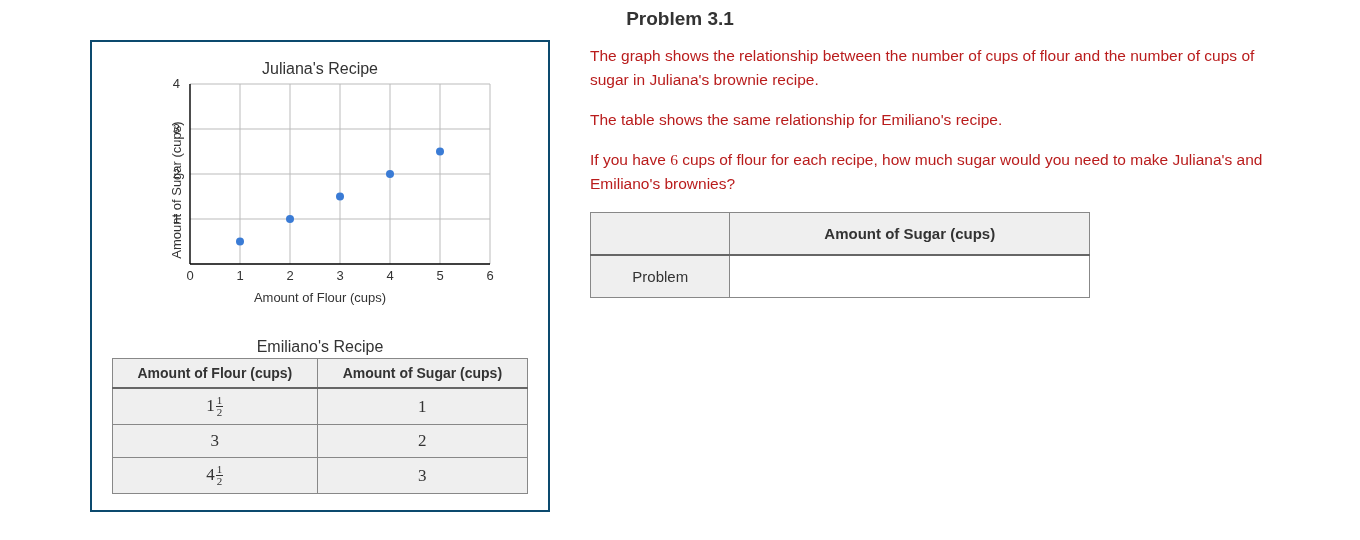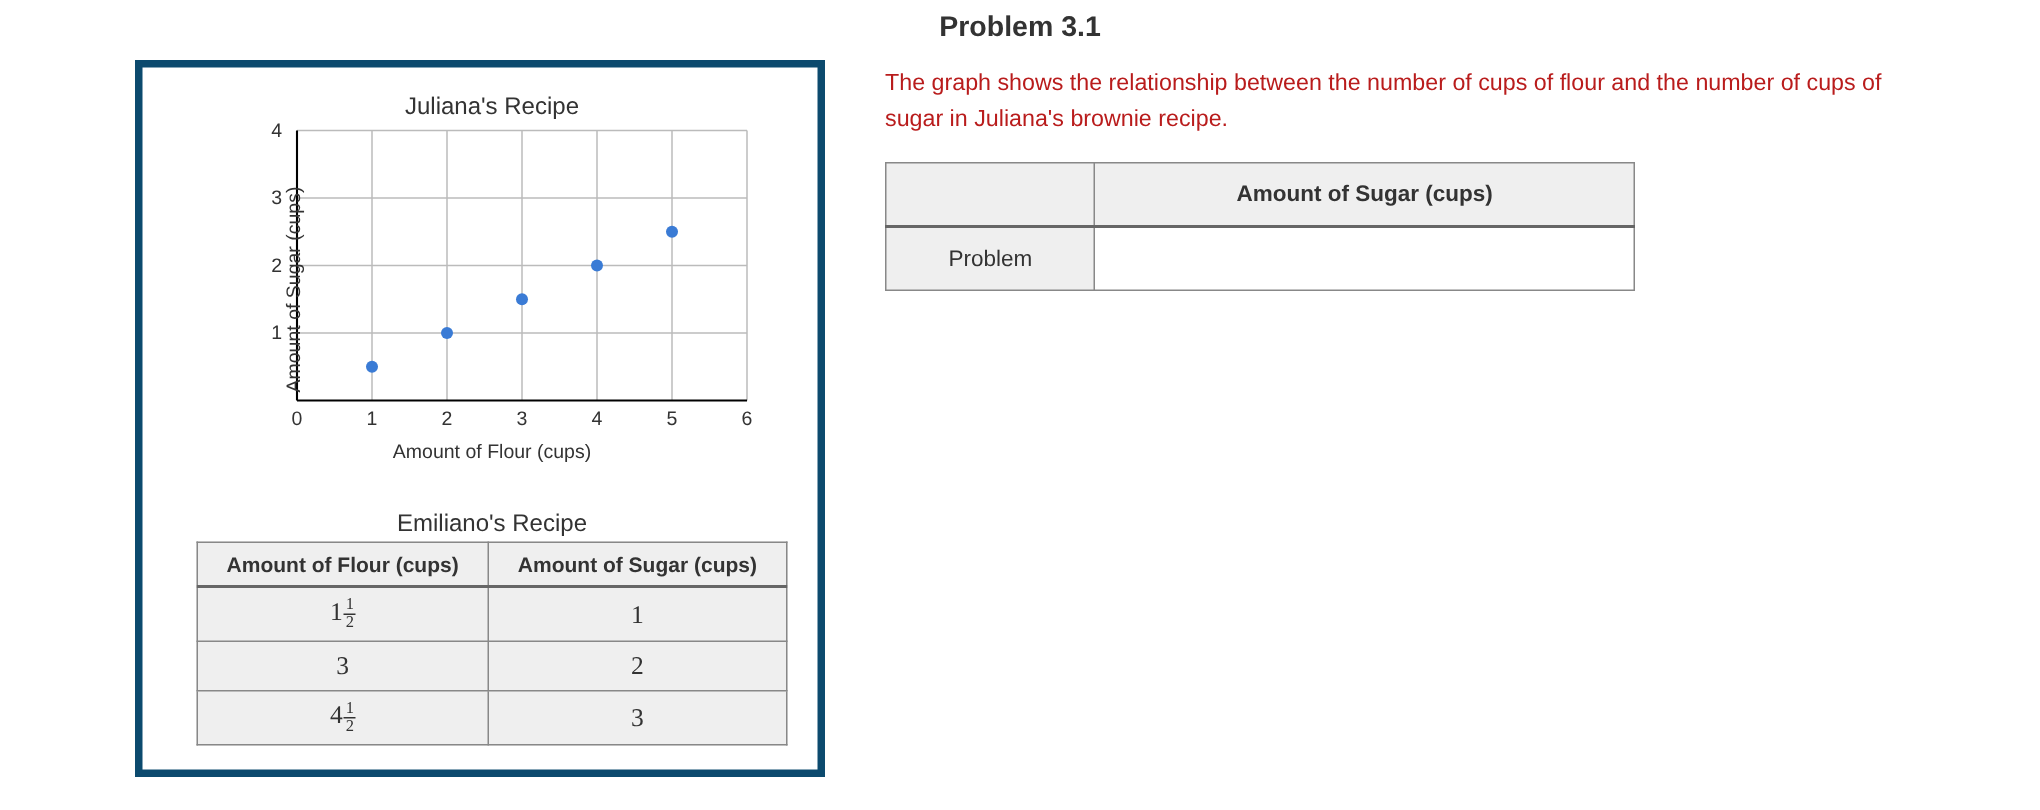--- a/index.html
+++ b/index.html
@@ -22,22 +22,22 @@
     font-size: 19px;
     color: #333;
     margin: 0 0 10px 0;
   }
   .cols {
     display: flex;
     gap: 40px;
   }
   .left {
     width: 460px;
-    border: 5px solid #0c4a6e;
-    padding: 18px 20px 16px 36px;
+    border: 2px solid #0c4a6e;
+    padding: 18px 20px 16px 20px;
     box-sizing: border-box;
   }
   .right {
     flex: 1;
     padding-top: 4px;
   }
   .para {
     font-size: 15.5px;
     line-height: 1.55;
     color: #b91c1c;
@@ -216,20 +216,24 @@
             <span class="mixed"><span>4</span><span class="frac"><span class="n">1</span><span class="d">2</span></span></span>
           </td>
           <td class="mixed">3</td>
         </tr>
       </tbody>
         </table>
     </div>
 
     <div class="right">
       <p class="para">The graph shows the relationship between the number of cups of flour and the number of cups of sugar in Juliana's brownie recipe.</p>
+      <p class="para">The table shows the same relationship for Emiliano's recipe.</p>
+      <p class="para">
+        <span>If you have </span><span class="math-num">6</span><span> cups of flour for each recipe, how much sugar would you need to make Juliana's and Emiliano's brownies?</span>
+      </p>
 
       <table class="ans-table">
         <tbody>
             <tr>
           <th class="hdr-blank"></th>
           <th>Amount of Sugar (cups)</th>
         </tr>
         <tr>
           <td>Problem</td>
           <td class="val"></td>

